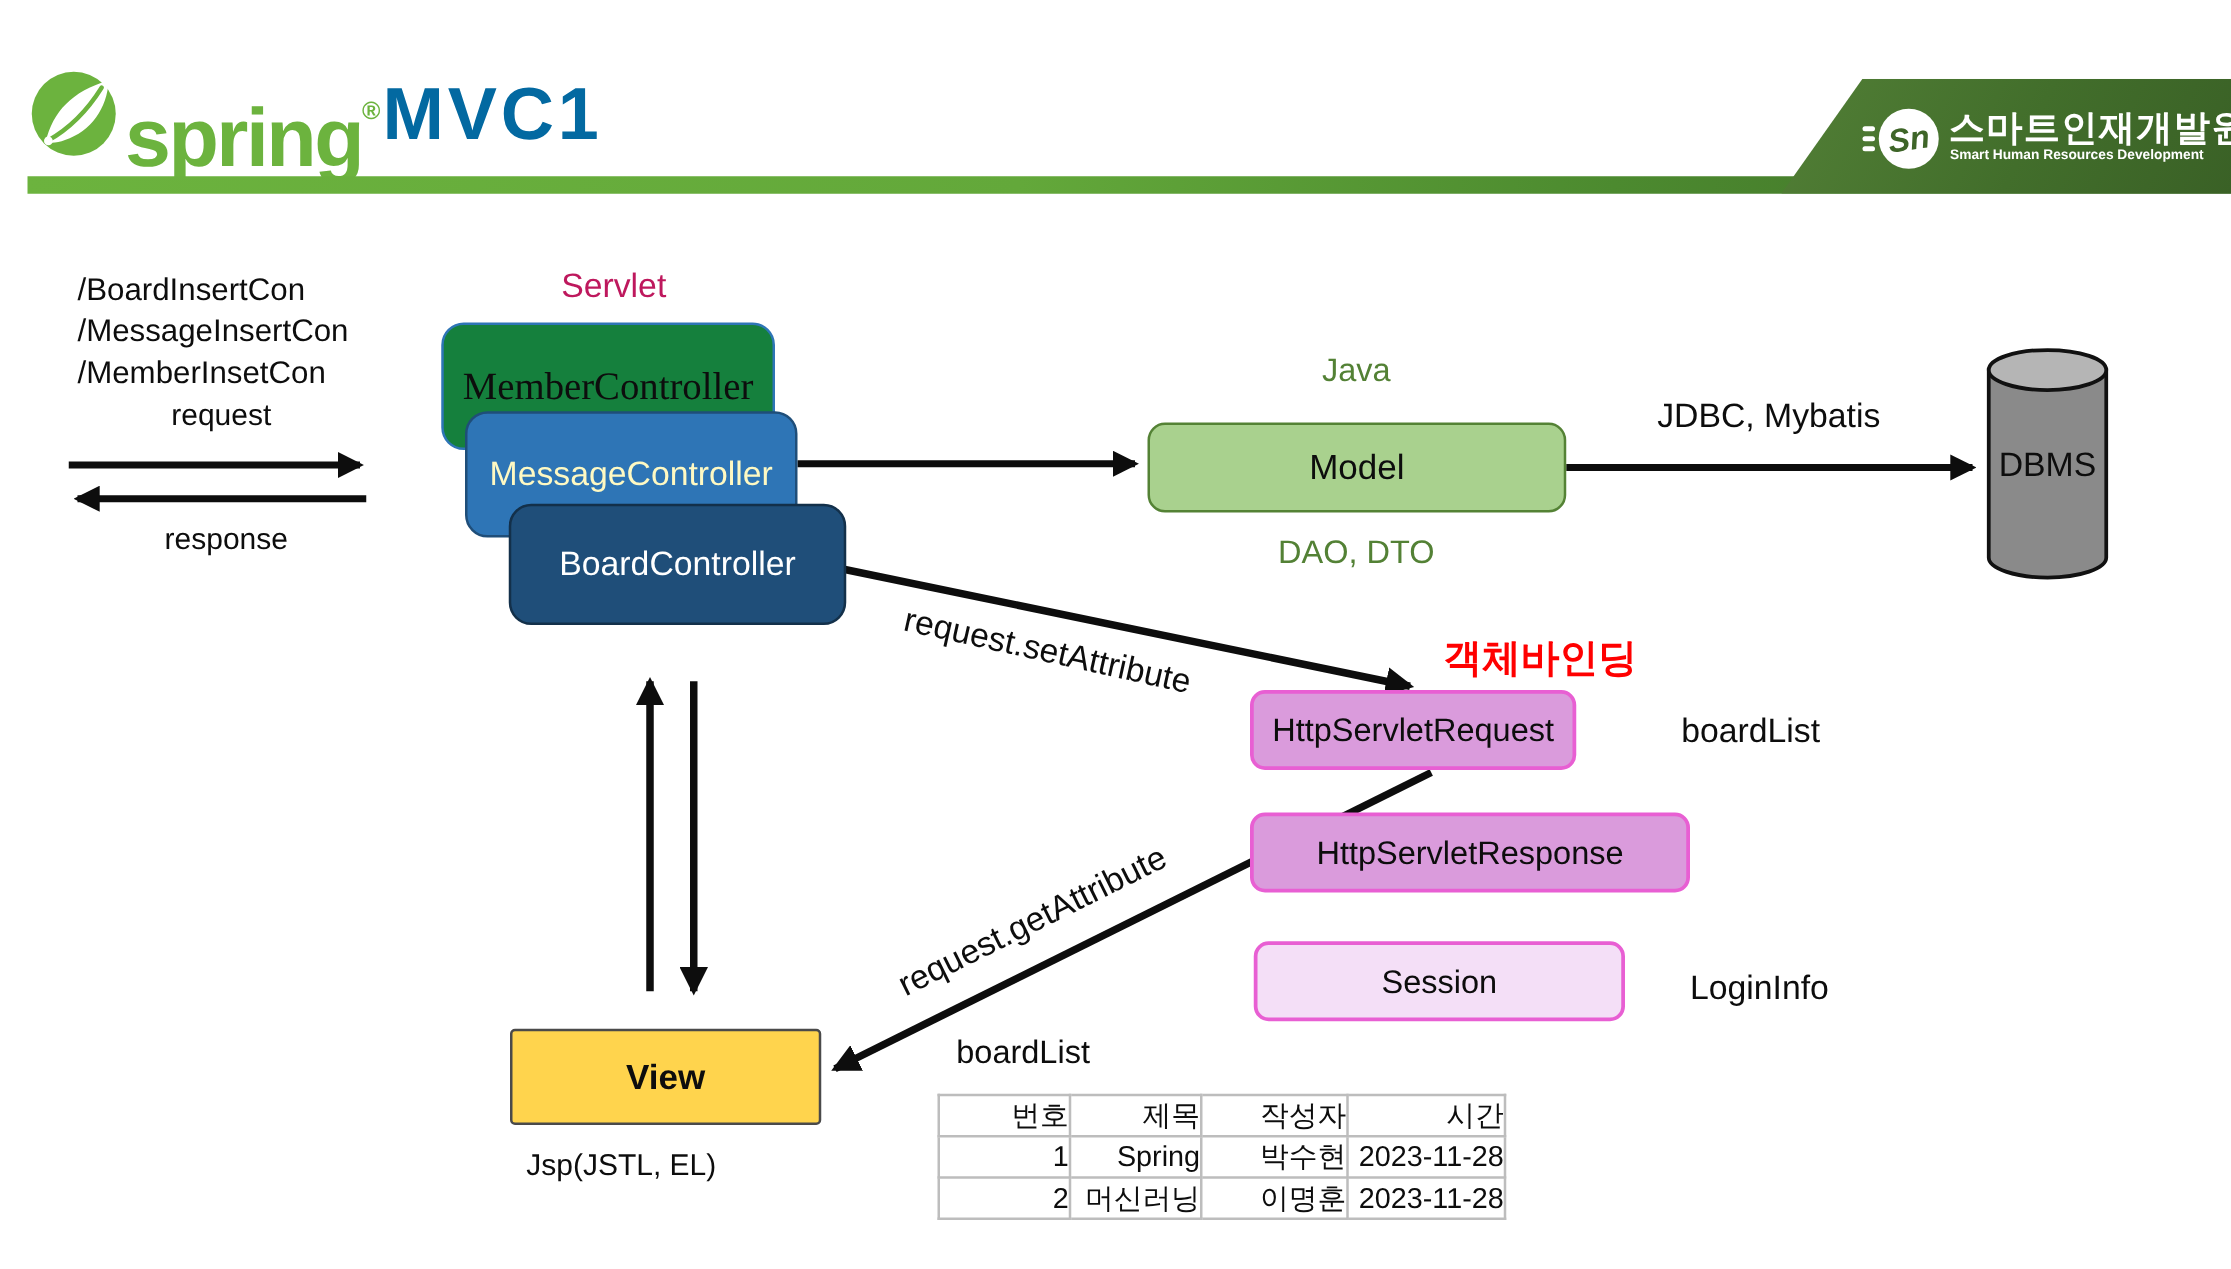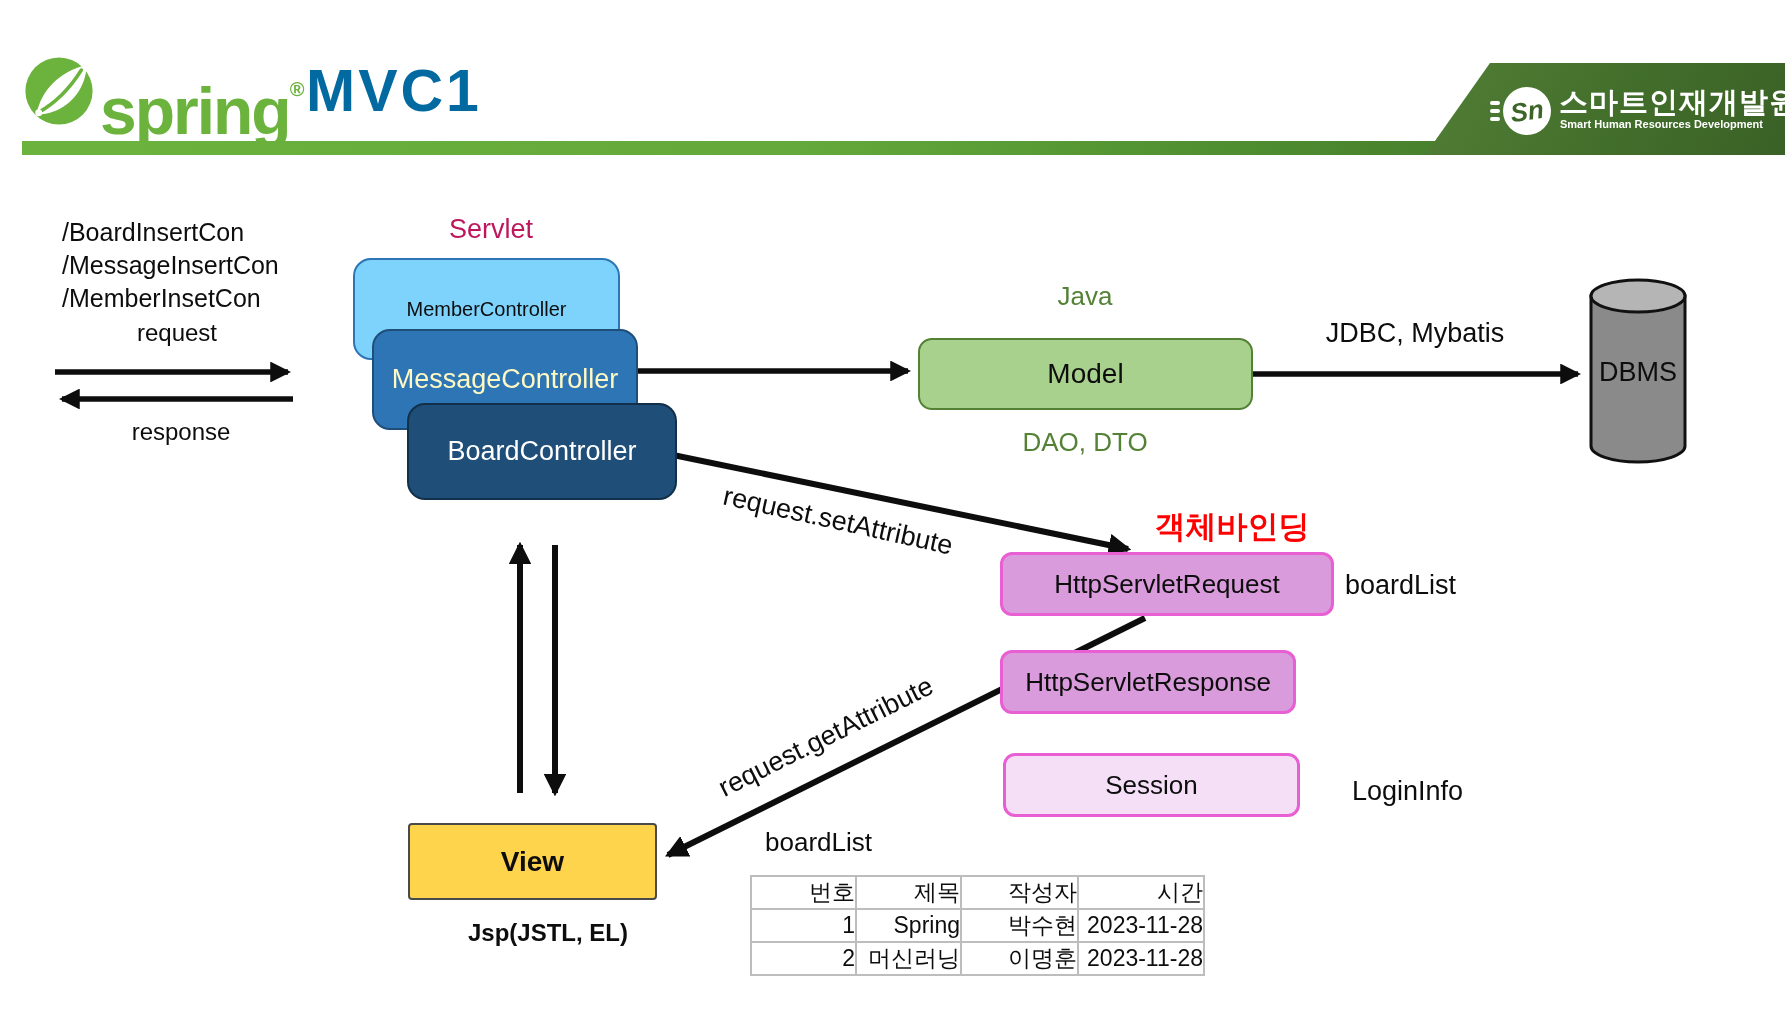--- a/index.html
+++ b/index.html
@@ -27,38 +27,38 @@
   .org-english{left:140px;top:55px;width:226px;font-size:11px;font-weight:700;color:#ffffff;white-space:nowrap;}
   
   .routes{left:62px;top:216px;font-size:25px;line-height:33px;font-weight:400;white-space:nowrap;}
   .lbl{white-space:nowrap;}
   .req-lbl{left:177px;top:333px;transform:translate(-50%,-50%);font-size:24px;}
   .res-lbl{left:181px;top:432px;transform:translate(-50%,-50%);font-size:24px;}
   .servlet-lbl{left:475px;top:229px;transform:translate(-50%,-50%);font-size:27px;color:#be185d;margin-left:16px;}
   
   .node{position:absolute;box-sizing:border-box;display:flex;align-items:center;justify-content:center;
     text-align:center;white-space:nowrap;z-index:2;}
-  .member-box{left:353px;top:258px;width:267px;height:102px;background:#7dd3fc;border:2.5px solid #2E75B6;border-radius:18px;font-size:20px;}
+  .member-box{left:353px;top:258px;width:267px;height:102px;background:#15803d;border:2.5px solid #2E75B6;border-radius:18px;font-size:31px;font-family:Liberation Serif, serif;}
   .message-box{left:372px;top:329px;width:266px;height:101px;background:#2E75B6;border:2.5px solid #1F4E79;border-radius:18px;font-size:27px;color:#fef9c3;}
   .board-box{left:407px;top:403px;width:270px;height:97px;background:#1F4E79;border:2.5px solid #13304A;border-radius:18px;font-size:27px;color:#ffffff;}
   .model-box{left:918px;top:338px;width:335px;height:72px;background:#A9D18E;border:2.5px solid #548235;border-radius:14px;font-size:28px;}
   .java-lbl{left:1085px;top:296px;transform:translate(-50%,-50%);font-size:26px;color:#538135;}
   .dao-lbl{left:1085px;top:442px;transform:translate(-50%,-50%);font-size:26px;color:#538135;}
   .jdbc-lbl{left:1415px;top:333px;transform:translate(-50%,-50%);font-size:27px;}
   .dbms-lbl{left:1638px;top:372px;transform:translate(-50%,-50%);font-size:27px;z-index:2;}
-  .httpreq-box{left:1000px;top:552px;width:334px;height:64px;background:#DA9BDC;border:3px solid #E85FD3;border-radius:12px;font-size:26px;}
-  .httpres-box{left:1000px;top:650px;width:296px;height:64px;background:#DA9BDC;border:3px solid #E85FD3;border-radius:12px;font-size:26px;}
+  .httpreq-box{left:1000px;top:552px;width:261px;height:64px;background:#DA9BDC;border:3px solid #E85FD3;border-radius:12px;font-size:26px;}
+  .httpres-box{left:1000px;top:650px;width:352px;height:64px;background:#DA9BDC;border:3px solid #E85FD3;border-radius:12px;font-size:26px;}
   .session-box{left:1003px;top:753px;width:297px;height:64px;background:#F4DFF7;border:3px solid #E85FD3;border-radius:12px;font-size:26px;}
   .view-box{left:408px;top:823px;width:249px;height:77px;background:#FFD44D;border:2.5px solid #4A4A4A;border-radius:4px;font-size:28px;font-weight:bold;}
   .objbind-lbl{left:1232px;top:527px;transform:translate(-50%,-50%);font-size:31px;font-weight:700;color:#FF0000;z-index:3;}
   .boardlist-attr-lbl{left:1345px;top:585px;transform:translate(0,-50%);font-size:27px;}
   .logininfo-lbl{left:1352px;top:791px;transform:translate(0,-50%);font-size:27px;}
   .setattr-lbl{left:838px;top:521px;transform:translate(-50%,-50%) rotate(12.5deg);font-size:27px;z-index:3;}
   .getattr-lbl{left:826px;top:737px;transform:translate(-50%,-50%) rotate(-26.5deg);font-size:27px;z-index:3;}
-  .jsp-lbl{left:548px;top:933px;transform:translate(-50%,-50%);font-size:24px;font-weight:bold;}
+  .jsp-lbl{left:497px;top:933px;transform:translate(-50%,-50%);font-size:24px;}
   .boardlist-table-lbl{left:765px;top:842px;transform:translate(0,-50%);font-size:26px;}
   
   .wire-layer{left:0;top:0;width:1785px;height:1015px;z-index:1;}
   .logo-leaf{left:24px;top:56px;width:70px;height:70px;}
   
   .board-table{position:absolute;left:750px;top:875px;border-collapse:collapse;z-index:2;}
   .board-table td{border:2px solid #BDBDBD;text-align:right;vertical-align:middle;
     font-size:23px;padding:0;height:29px;background:#ffffff;}
 </style>
 </head>

